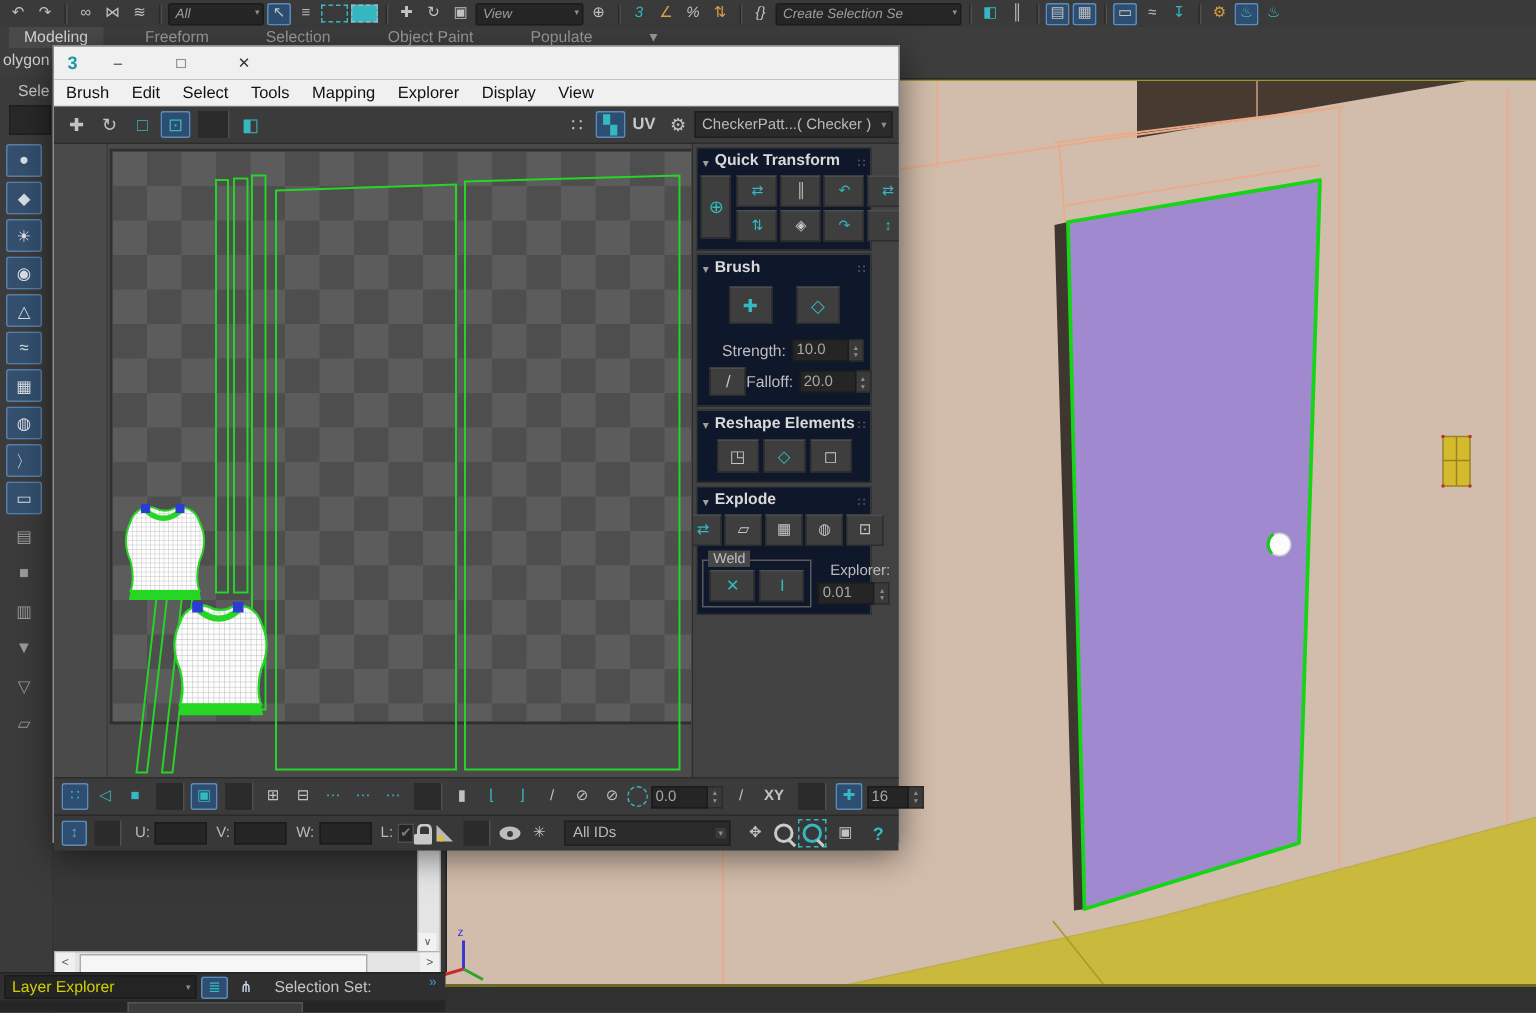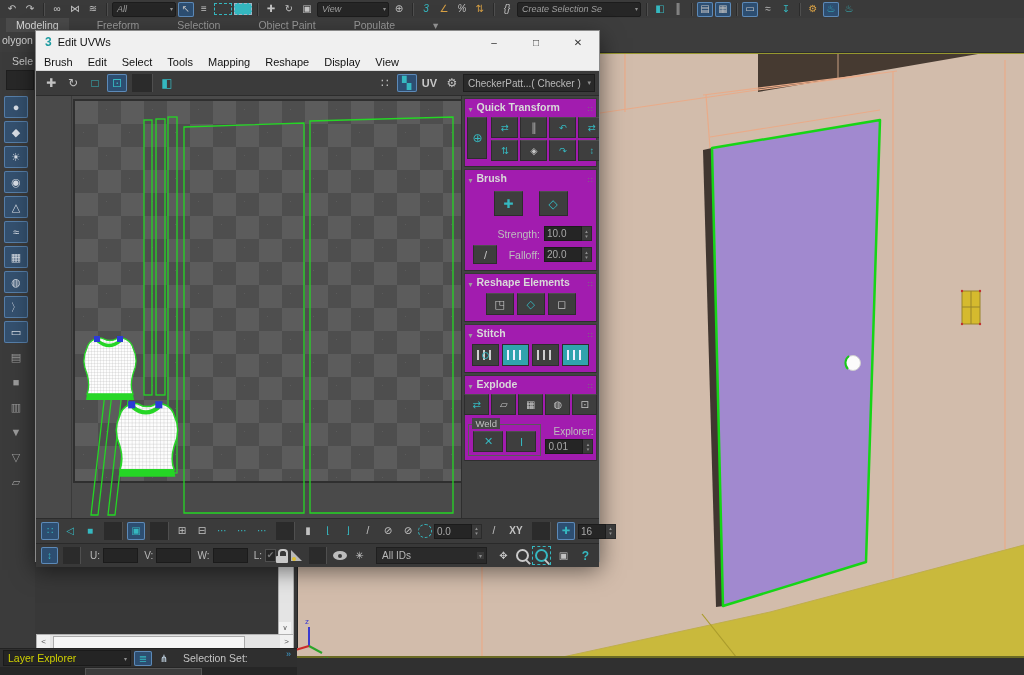--- a/index.html
+++ b/index.html
@@ -82,21 +82,21 @@
   #uv-canvas{position:relative;width:427px;height:422px;background:#4a4a4a;overflow:hidden;}
   #checker{position:absolute;left:37px;top:3px;width:386px;height:380px;border:2px solid #2f2f2f;
     background-color:#5c5c5c;
     background-image:linear-gradient(45deg,#4e4e4e 25%,transparent 25%,transparent 75%,#4e4e4e 75%),
                      linear-gradient(45deg,#4e4e4e 25%,transparent 25%,transparent 75%,#4e4e4e 75%);
     background-size:46px 46px;background-position:0 0,23px 23px;}
   #gutterline{position:absolute;left:35px;top:0;width:1px;height:422px;background:#3a3a3a;}
   #islands{position:absolute;left:0;top:0;}
   
   #uvw-panel{width:138px;background:#424242;border-left:1px solid #2e2e2e;padding-top:2px;box-sizing:border-box;overflow:hidden;}
-  .section{margin:0 2px 2px 2px;background:#a21caf;border:1px solid #383838;border-bottom-color:#2e2e2e;}
+  .section{margin:0 18px 2px 2px;background:#0f172a;border:1px solid #383838;border-bottom-color:#2e2e2e;}
   .sec-head{height:15px;display:flex;align-items:center;padding:0 3px;}
   .caret::before{content:"▾";color:#9f9f9f;font-size:8px;}
   .sec-title{color:#d9d9d9;font-weight:bold;font-size:10.5px;margin-left:4px;flex:1;}
   .grip::before{content:"∷";color:#777;font-size:8px;}
   .pbtn{display:inline-flex;align-items:center;justify-content:center;width:26px;height:20px;
     background:#3e3e3e;border:1px solid #2d2d2d;border-top-color:#4e4e4e;color:#c6c6c6;font-size:11px;flex:0 0 auto;}
   .pbtn.teal,.pbtn i{font-style:normal;}
   .pbtn.teal{color:#35b8c0;}
   .qt-body{display:flex;padding:3px 2px 5px 2px;}
   .qt-left{width:18px;height:40px;margin-right:4px;font-size:12px;}
@@ -446,42 +446,41 @@
           <i style="font-style:normal">⋔</i>
         </span>
       </span>
     <span id="selset">Selection Set:</span>
     <span id="chev">»</span>
   </div>
 
   <div id="uvw">
     <div id="uvw-title">
       <span id="uvw-logo">3</span>
-      <span id="uvw-title-text">Edit UVWs</span>
       <span style="display:flex">
 
       <span class="wbtn">
             <i style="font-style:normal">–</i>
           </span>
           <span class="wbtn">
             <i style="font-style:normal">□</i>
           </span>
           <span class="wbtn">
             <i style="font-style:normal">✕</i>
           </span>
         </span>
     </div>
     <div id="uvw-menu">
 
     <span class="menu-item">Brush</span>
         <span class="menu-item">Edit</span>
         <span class="menu-item">Select</span>
         <span class="menu-item">Tools</span>
         <span class="menu-item">Mapping</span>
-        <span class="menu-item">Reshape</span>
+        <span class="menu-item">Explorer</span>
         <span class="menu-item">Display</span>
         <span class="menu-item">View</span>
       </div>
     <div id="uvw-toolbar">
       <span style="display:flex;align-items:center">
 
       <span class="tbtn">
             <i style="font-style:normal">✚</i>
           </span>
           <span class="tbtn">
@@ -642,42 +641,20 @@
               </span>
               <span class="pbtn teal">
                 <i>◇</i>
               </span>
               <span class="pbtn">
                 <i>◻</i>
               </span>
             </div>
         </div>
 
-        <div class="section">
-          <div class="sec-head">
-            <span class="caret"></span>
-            <span class="sec-title">Stitch</span>
-            <span class="grip"></span>
-          </div>
-          <div class="icons-row">
-
-          <span class="pbtn st g1">
-                <i></i>
-              </span>
-              <span class="pbtn st t1">
-                <i></i>
-              </span>
-              <span class="pbtn st">
-                <i></i>
-              </span>
-              <span class="pbtn st t2">
-                <i></i>
-              </span>
-            </div>
-        </div>
 
         <div class="section">
           <div class="sec-head">
             <span class="caret"></span>
             <span class="sec-title">Explode</span>
             <span class="grip"></span>
           </div>
           <div class="explode-row">
 
           <span class="pbtn teal">

